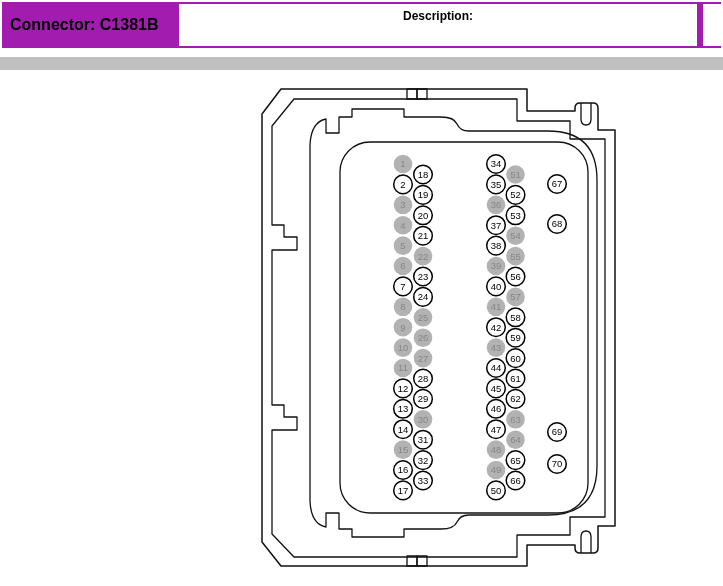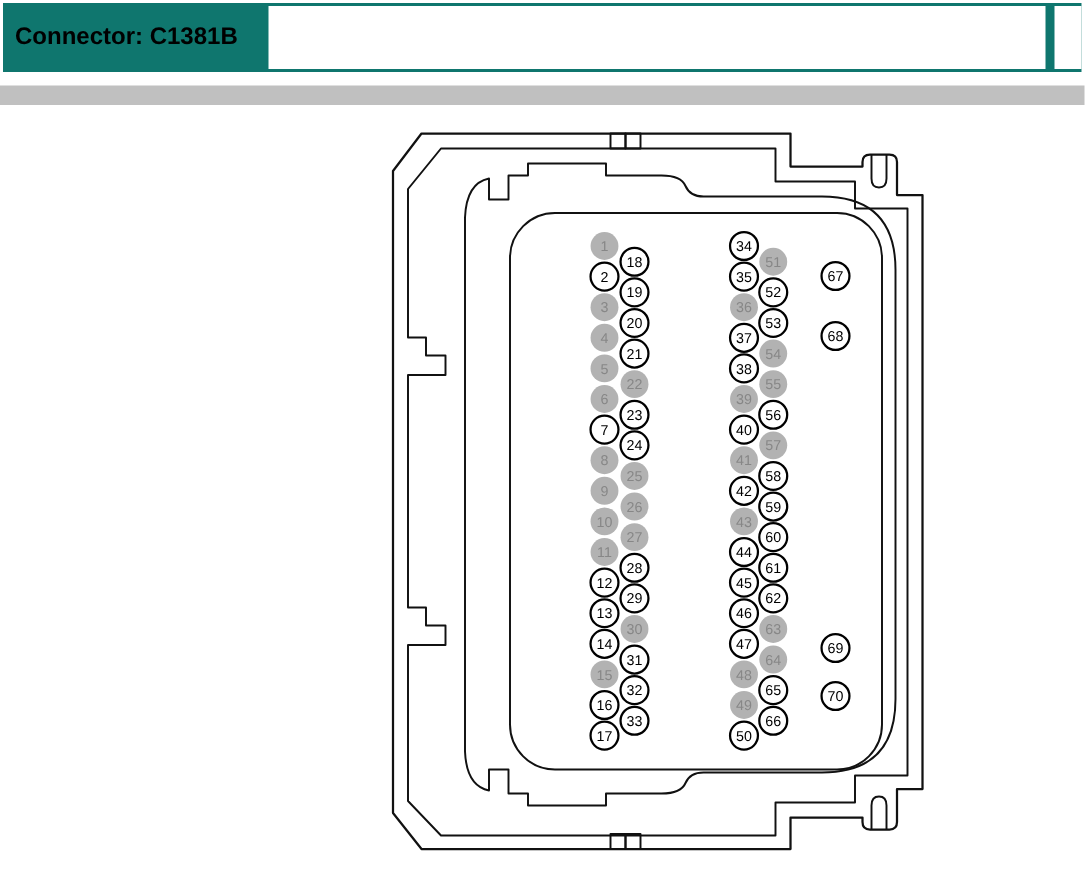--- a/index.html
+++ b/index.html
@@ -4,21 +4,21 @@
 <style>
   html,body{margin:0;padding:0;}
   body{
     width:723px;height:586px;position:relative;overflow:hidden;
     background:#ffffff;
     font-family:"Liberation Sans", sans-serif;
     -webkit-font-smoothing:antialiased;
   }
   .header{
     position:absolute;left:2px;top:2px;width:719px;height:46px;
-    background:#0f766e;
+    background:#a21caf;
   }
   .connector-title{
     position:absolute;left:8px;top:0;height:46px;line-height:46px;
     font-size:16px;font-weight:bold;color:#000;white-space:nowrap;
   }
   .desc-box{
     position:absolute;left:177px;top:2px;width:518px;height:42px;
     background:#ffffff;text-align:center;
   }
   .desc-label{font-size:12px;font-weight:bold;color:#000;margin-top:5px;}
@@ -33,20 +33,21 @@
   .outline{fill:none;stroke:#111;stroke-width:1.5;stroke-linejoin:round;}
   .outline-thin{fill:none;stroke:#111;stroke-width:1.3;stroke-linejoin:round;}
   .pin-label{font-family:"Liberation Sans", sans-serif;font-size:9.5px;}
 </style>
 </head>
 <body>
 
 <div class="header">
   <div class="connector-title">Connector: C1381B</div>
   <div class="desc-box">
+    <div class="desc-label">Description:</div>
   </div>
   <div class="right-cell"></div>
 </div>
 
 <div class="subbar"></div>
 
 <svg id="connector-svg" width="723" height="586" viewBox="0 0 723 586">
 
   <path class="outline" d="M 281,89 H 527 V 111 H 575 V 108 Q 575,103 580,103 H 593 Q 598,103 598,108 V 130 H 615 V 526 H 598 V 548 Q 598,553 593,553 H 580 Q 575,553 575,548 V 545 H 527 V 566 H 281 L 262,542 V 114 Z"></path>
 

